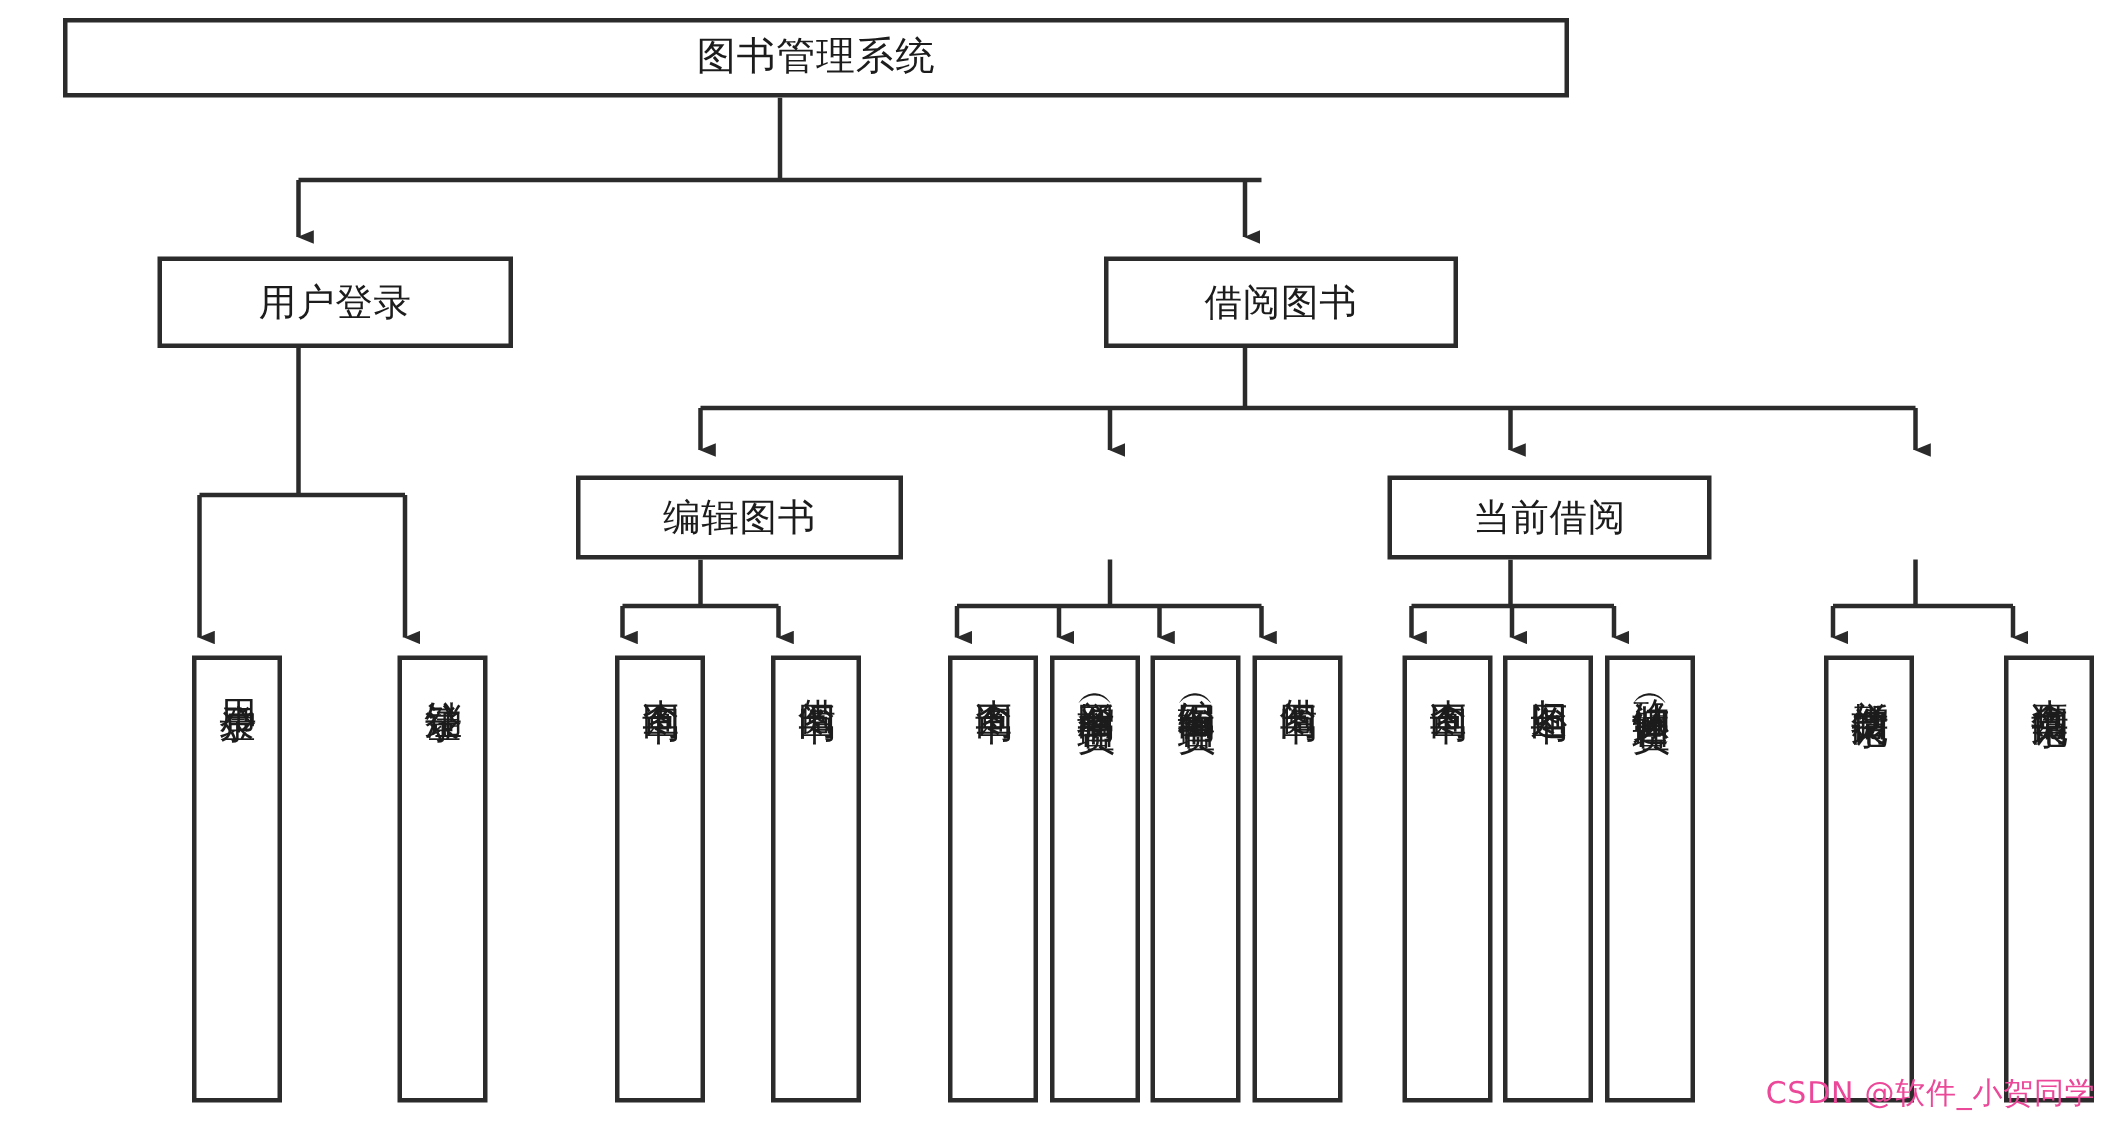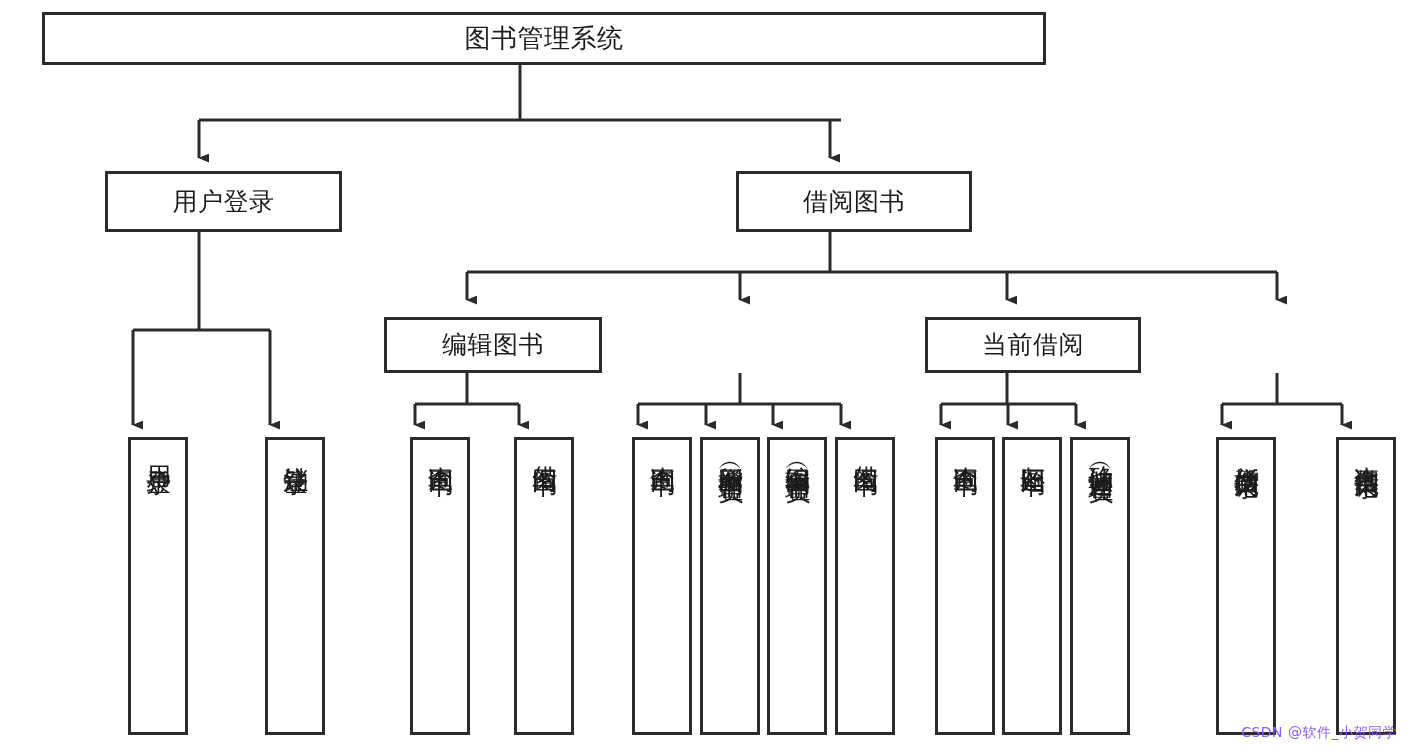--- a/index.html
+++ b/index.html
@@ -61,22 +61,22 @@
     line-height: 1.05;
     max-height: 286px;
   }
   .node.leaf.tall .node-label {
     max-height: 292px;
   }
   #watermark {
     position: absolute;
     right: 8px;
     bottom: 5px;
-    font-size: 14px;
-    color: #8b5cf6;
+    font-size: 20px;
+    color: #ec4899;
     letter-spacing: 0.5px;
     z-index: 5;
     white-space: nowrap;
   }
 </style>
 </head>
 <body>
 
 <div id="diagram-root">
 

